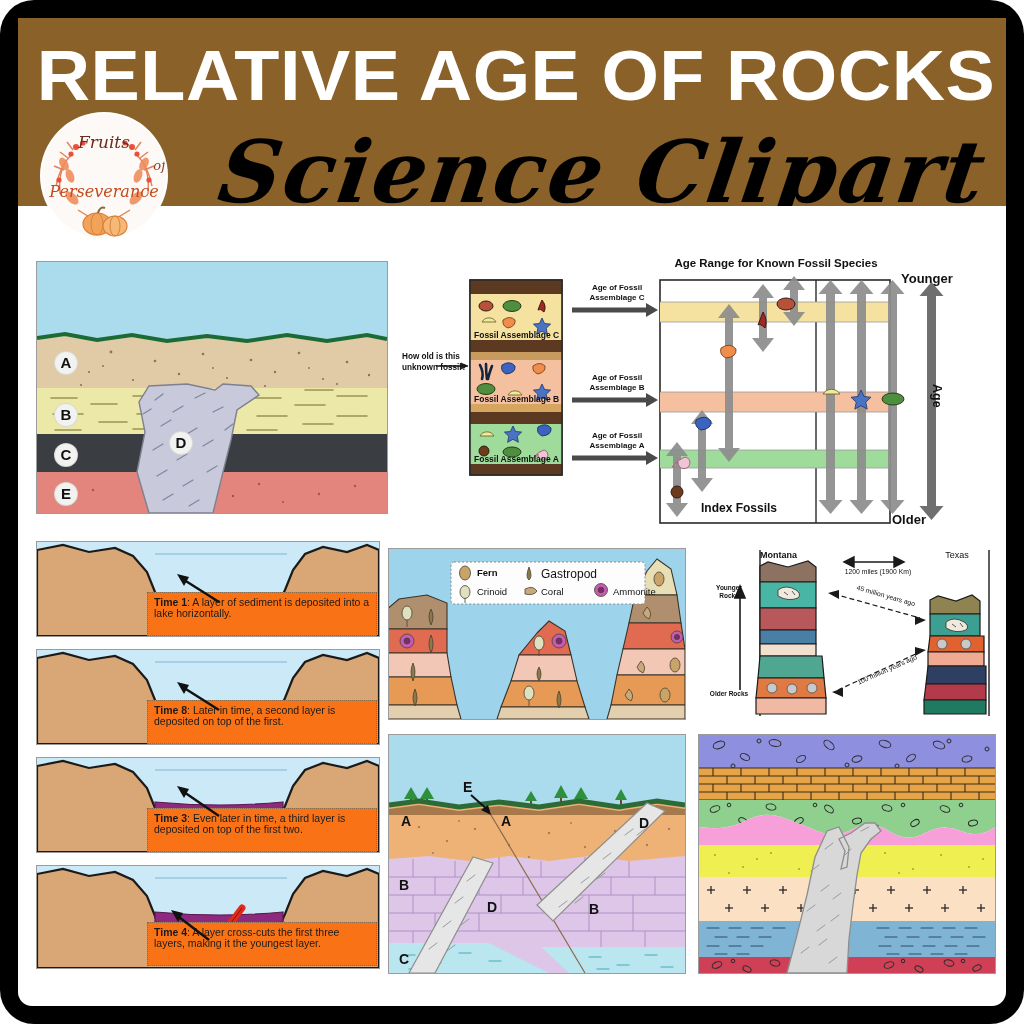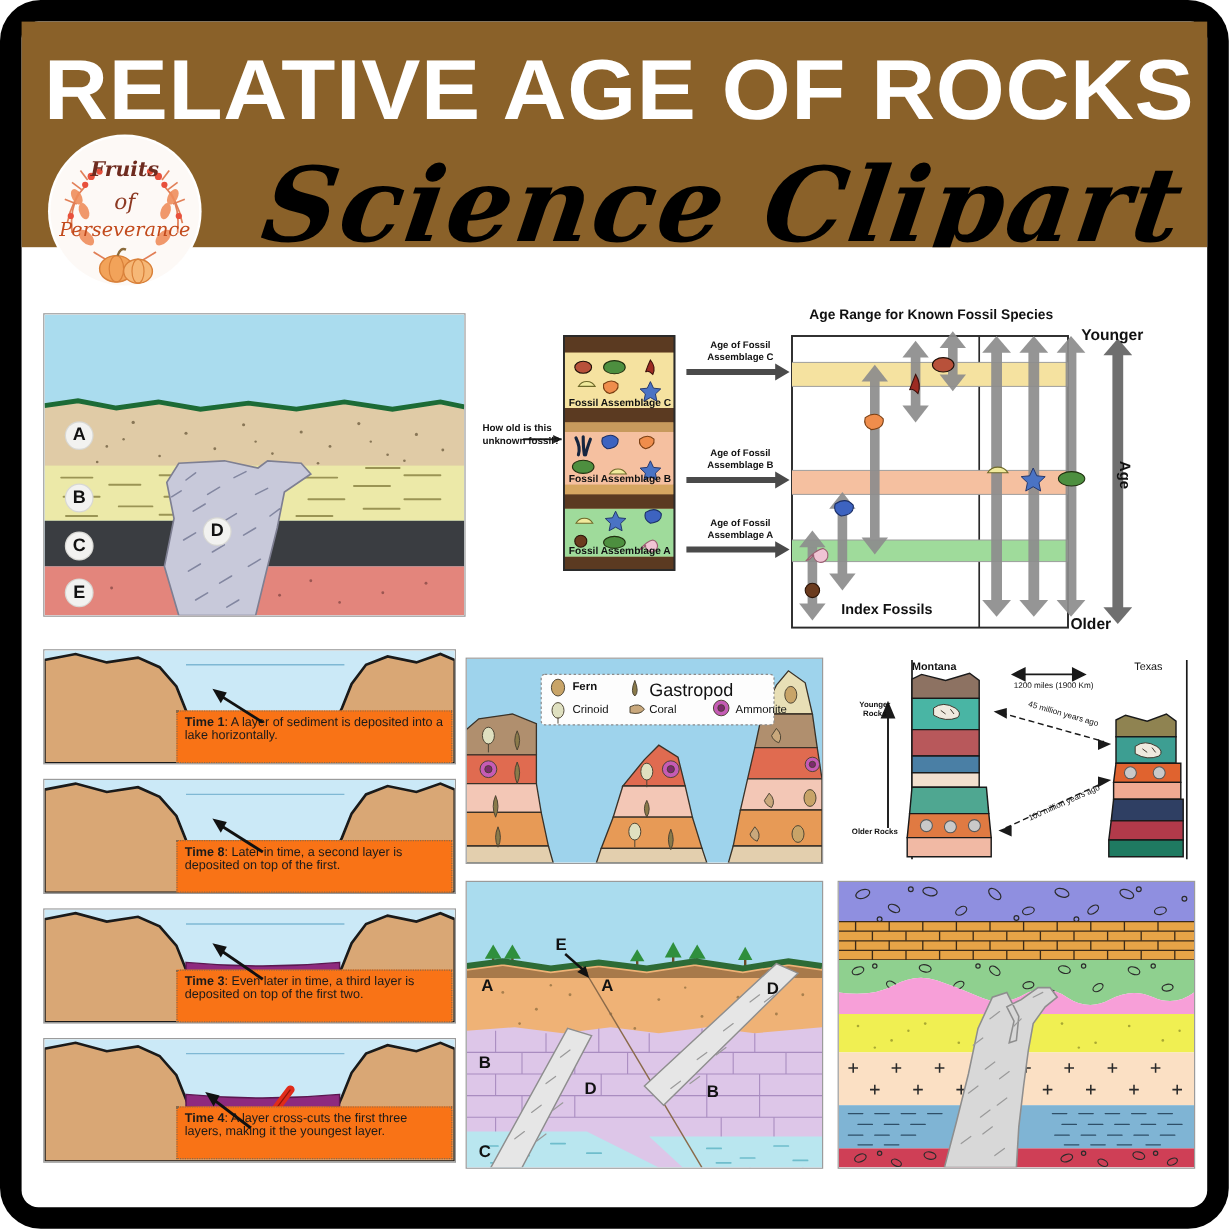--- a/index.html
+++ b/index.html
@@ -11,23 +11,23 @@
   .hdr{position:absolute;left:18px;top:18px;width:988px;height:188px;background:#8a6129;overflow:hidden;text-decoration:underline;}
   .hdr-title{position:absolute;left:18px;top:10px;width:960px;text-align:center;color:#fff;
      font-size:71px;font-weight:bold;letter-spacing:0.5px;line-height:96px;white-space:nowrap;
      font-family:"Liberation Sans",sans-serif;transform:scaleX(1.04);transform-origin:center;}
   .hdr-script{position:absolute;left:190px;top:104px;width:790px;text-align:center;color:#000;
      font-family:"DejaVu Serif",serif;font-style:italic;font-weight:bold;font-size:86px;
      letter-spacing:2px;line-height:100px;white-space:nowrap;transform:skewX(-8deg);}
   .badge{position:absolute;left:42px;top:114px;width:124px;height:124px;border-radius:50%;
      background:#fdf9f6;box-shadow:0 0 0 2px #fff;overflow:hidden;}
   .badge .b-t1{position:absolute;top:18px;left:0;width:100%;text-align:center;color:#6e2b1f;
-     font-family:"DejaVu Serif",serif;font-style:italic;font-size:17px;font-weight:bold;}
-  .badge .b-t2{position:absolute;top:44px;left:0;width:100%;text-align:center;color:#8d3a23;
-     font-family:"DejaVu Serif",serif;font-style:italic;font-size:18px;}
+     font-family:"DejaVu Serif",serif;font-style:italic;font-size:17px;}
+  .badge .b-t2{position:absolute;top:44px;left:0;width:100%;text-align:right;color:#8d3a23;
+     font-family:"DejaVu Serif",serif;font-style:italic;font-size:13px;}
   .badge .b-t3{position:absolute;top:68px;left:0;width:100%;text-align:center;color:#c24a1c;
      font-family:"DejaVu Serif",serif;font-style:italic;font-size:16px;}
   
   .panel{position:absolute;box-sizing:border-box;overflow:hidden;}
   .bd{border:1px solid #9b9b9b;}
   .lbl{position:absolute;font-weight:bold;color:#111;}
   .circlbl{position:absolute;width:22px;height:22px;border-radius:50%;background:#f2f2f0;
      color:#111;font-weight:bold;font-size:15px;text-align:center;line-height:22px;
      box-shadow:0 0 0 1px #d8d8d4;}
   .cap{position:absolute;background:#f97316;border:1px dotted #8b6a4a;
@@ -461,21 +461,21 @@
       <ellipse cx="76" cy="43" rx="5" ry="6.5" fill="#dfe0c0"></ellipse>
           <path d="M76 49 v5"></path>
       <path d="M140 18 q4 10 0 13 q-4 -3 0 -13z" fill="#8a7a4a"></path>
       <path d="M136 40 q8 -4 12 2 q-3 5 -12 3z" fill="#c9a87c"></path>
       <circle cx="212" cy="41" r="6.5" fill="#c55bb5"></circle>
           <circle cx="212" cy="41" r="2.8" fill="#7d2a6e"></circle>
     </g>
   </svg>
   <div style="position:absolute;left:88px;top:18px;font-size:9.5px;color:#111;font-weight:bold;">Fern</div>
   <div style="position:absolute;left:88px;top:37px;font-size:9.5px;color:#111;">Crinoid</div>
-  <div style="position:absolute;left:152px;top:18px;font-size:15px;color:#111;">Gastropod</div>
+  <div style="position:absolute;left:152px;top:18px;font-size:12px;color:#111;">Gastropod</div>
   <div style="position:absolute;left:152px;top:37px;font-size:9.5px;color:#111;">Coral</div>
   <div style="position:absolute;left:224px;top:37px;font-size:9.5px;color:#111;">Ammonite</div>
 </div>
 
 <div class="panel" style="left:698px;top:548px;width:298px;height:172px;">
   <svg width="296" height="170" viewBox="0 0 296 170">
     <rect width="296" height="170" fill="#ffffff"></rect>
     <line x1="62" y1="2" x2="62" y2="168" stroke="#1a1a1a" stroke-width="1.4"></line>
     <line x1="291" y1="2" x2="291" y2="168" stroke="#1a1a1a" stroke-width="1.4"></line>
 

